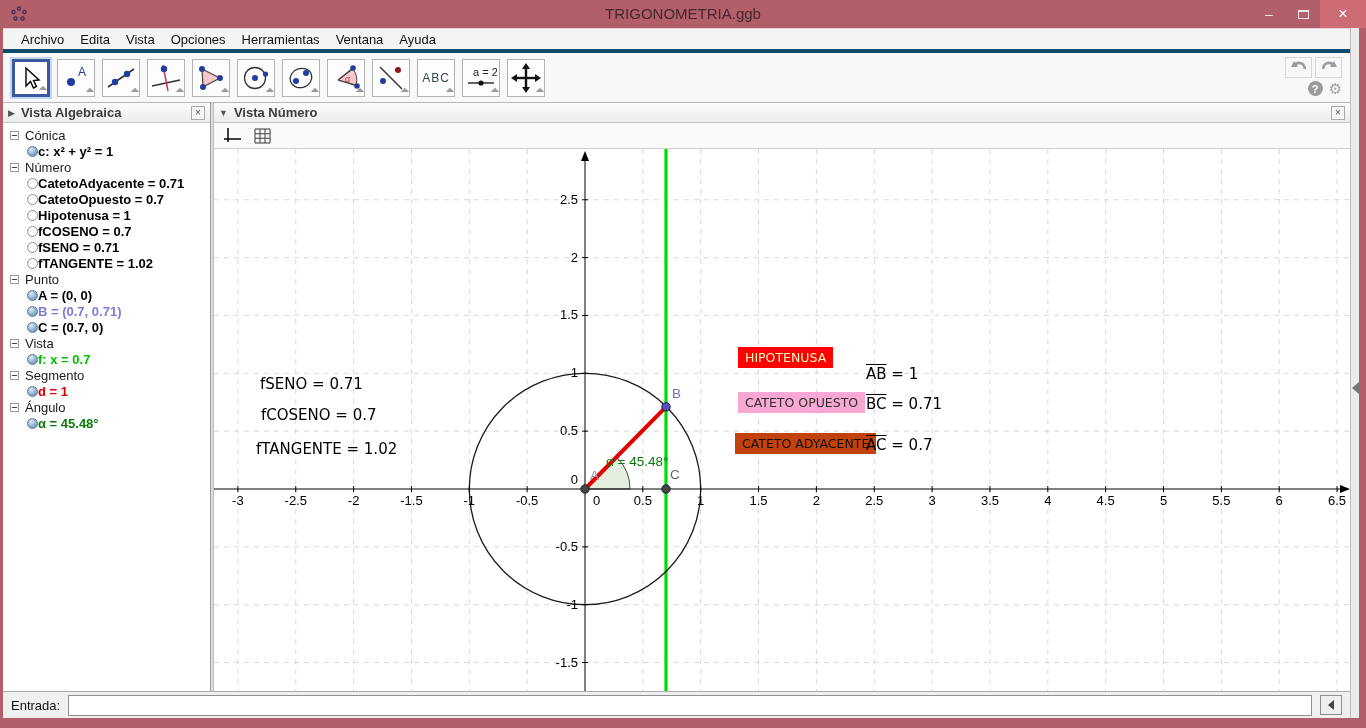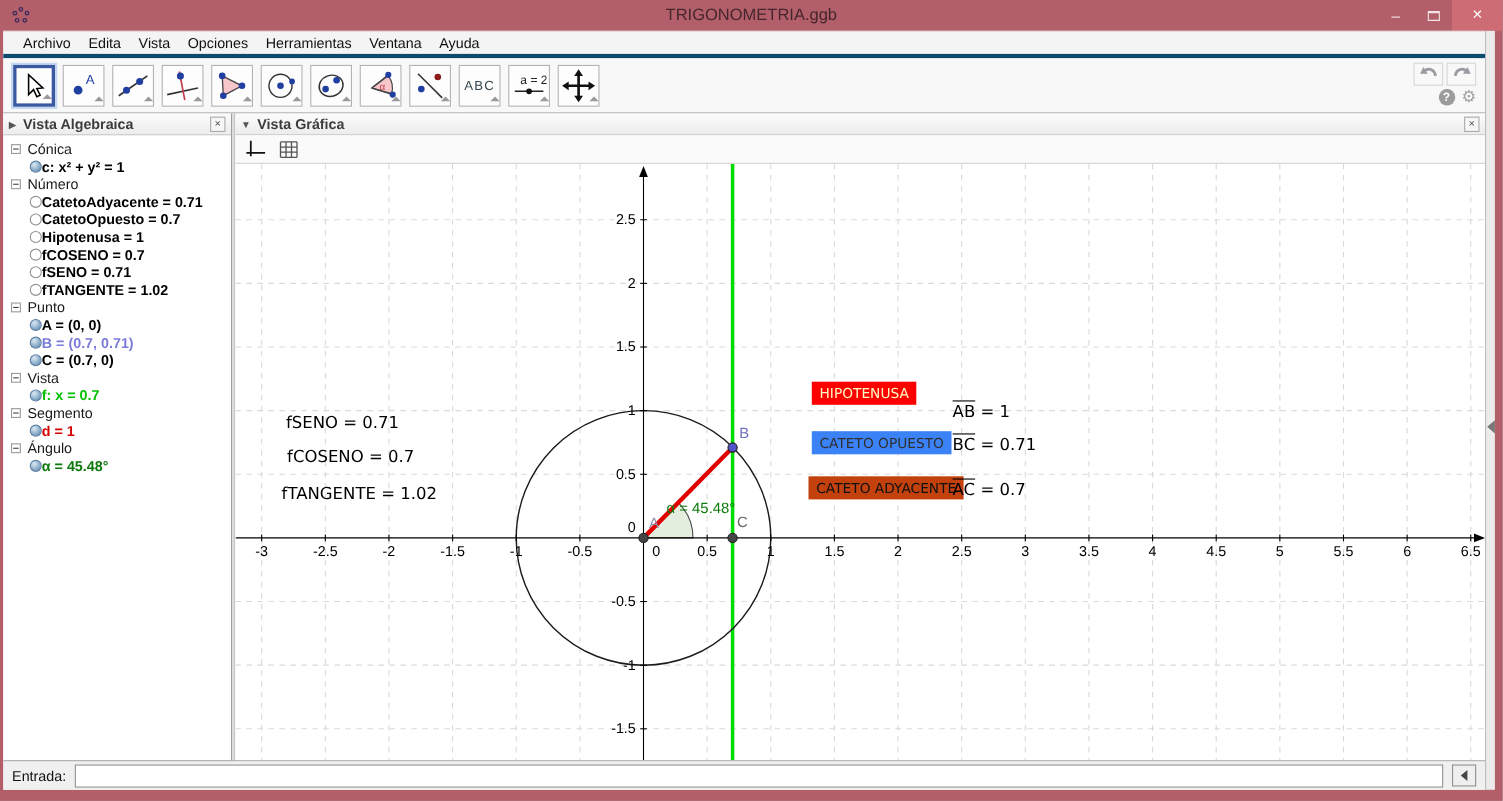--- a/index.html
+++ b/index.html
@@ -332,21 +332,21 @@
               <span style="color: rgb(11, 122, 11);">α = 45.48°</span>
             </div>
           </div>
       </div>
 
       <div class="divider"></div>
 
       <div class="graphics">
         <div class="panel-header">
           <span class="hdr-arrow">▼</span>
-          <span class="panel-title">Vista Gráfica</span>
+          <span class="panel-title">Vista Número</span>
           <span class="close-box">×</span>
         </div>
         <div class="stylebar">
           <span class="sb-icon">
             <svg width="20" height="18" viewBox="0 0 20 18">
               <line x1="5" y1="1" x2="5" y2="15" stroke="#111" stroke-width="1.6"></line>
               <line x1="1" y1="12" x2="18" y2="12" stroke="#111" stroke-width="1.6"></line>
             </svg>
           </span>
           <span class="sb-icon">
@@ -465,21 +465,21 @@
               <text x="457.99" y="248.853" font-size="13.5" fill="#7070c0" font-family="Liberation Sans, sans-serif">B</text>
               <circle cx="451.99" cy="340" r="4.2" fill="#454545" stroke="#222" stroke-width="1"></circle>
               <text x="455.99" y="330" font-size="13.5" fill="#666666" font-family="Liberation Sans, sans-serif">C</text>
             </svg>
 
           <div class="ov ftext" style="left:46px; top:226px;">fSENO  =  0.71</div>
           <div class="ov ftext" style="left:47px; top:257px;">fCOSENO  =  0.7</div>
           <div class="ov ftext" style="left:42px; top:291px;">fTANGENTE  =  1.02</div>
 
           <div class="ov mlabel" id="lbl-hipotenusa" style="left: 524px; top: 198px; background: rgb(255, 0, 0); color: #fef9c3;">HIPOTENUSA</div>
-          <div class="ov mlabel" id="lbl-opuesto" style="left: 524px; top: 243px; background: #3b82f6; color: rgb(47, 47, 47);">CATETO OPUESTO</div>
+          <div class="ov mlabel" id="lbl-opuesto" style="left: 524px; top: 243px; background: #f9a8d4; color: rgb(47, 47, 47);">CATETO OPUESTO</div>
           <div class="ov mlabel" id="lbl-adyacente" style="left: 521px; top: 284px; background: #c2410c; color: rgb(17, 17, 17);">CATETO ADYACENTE</div>
 
           <div class="ov meas" style="left:652px; top:200px;margin-top:16px;"><span class="ovl">AB</span><span> = 1</span></div>
           <div class="ov meas" style="left:652px; top:246px;"><span class="ovl">BC</span><span> = 0.71</span></div>
           <div class="ov meas" style="left:652px; top:287px;"><span class="ovl">AC</span><span> = 0.7</span></div>
         </div>
       </div>
     </div>
 
     <div class="inputbar">

